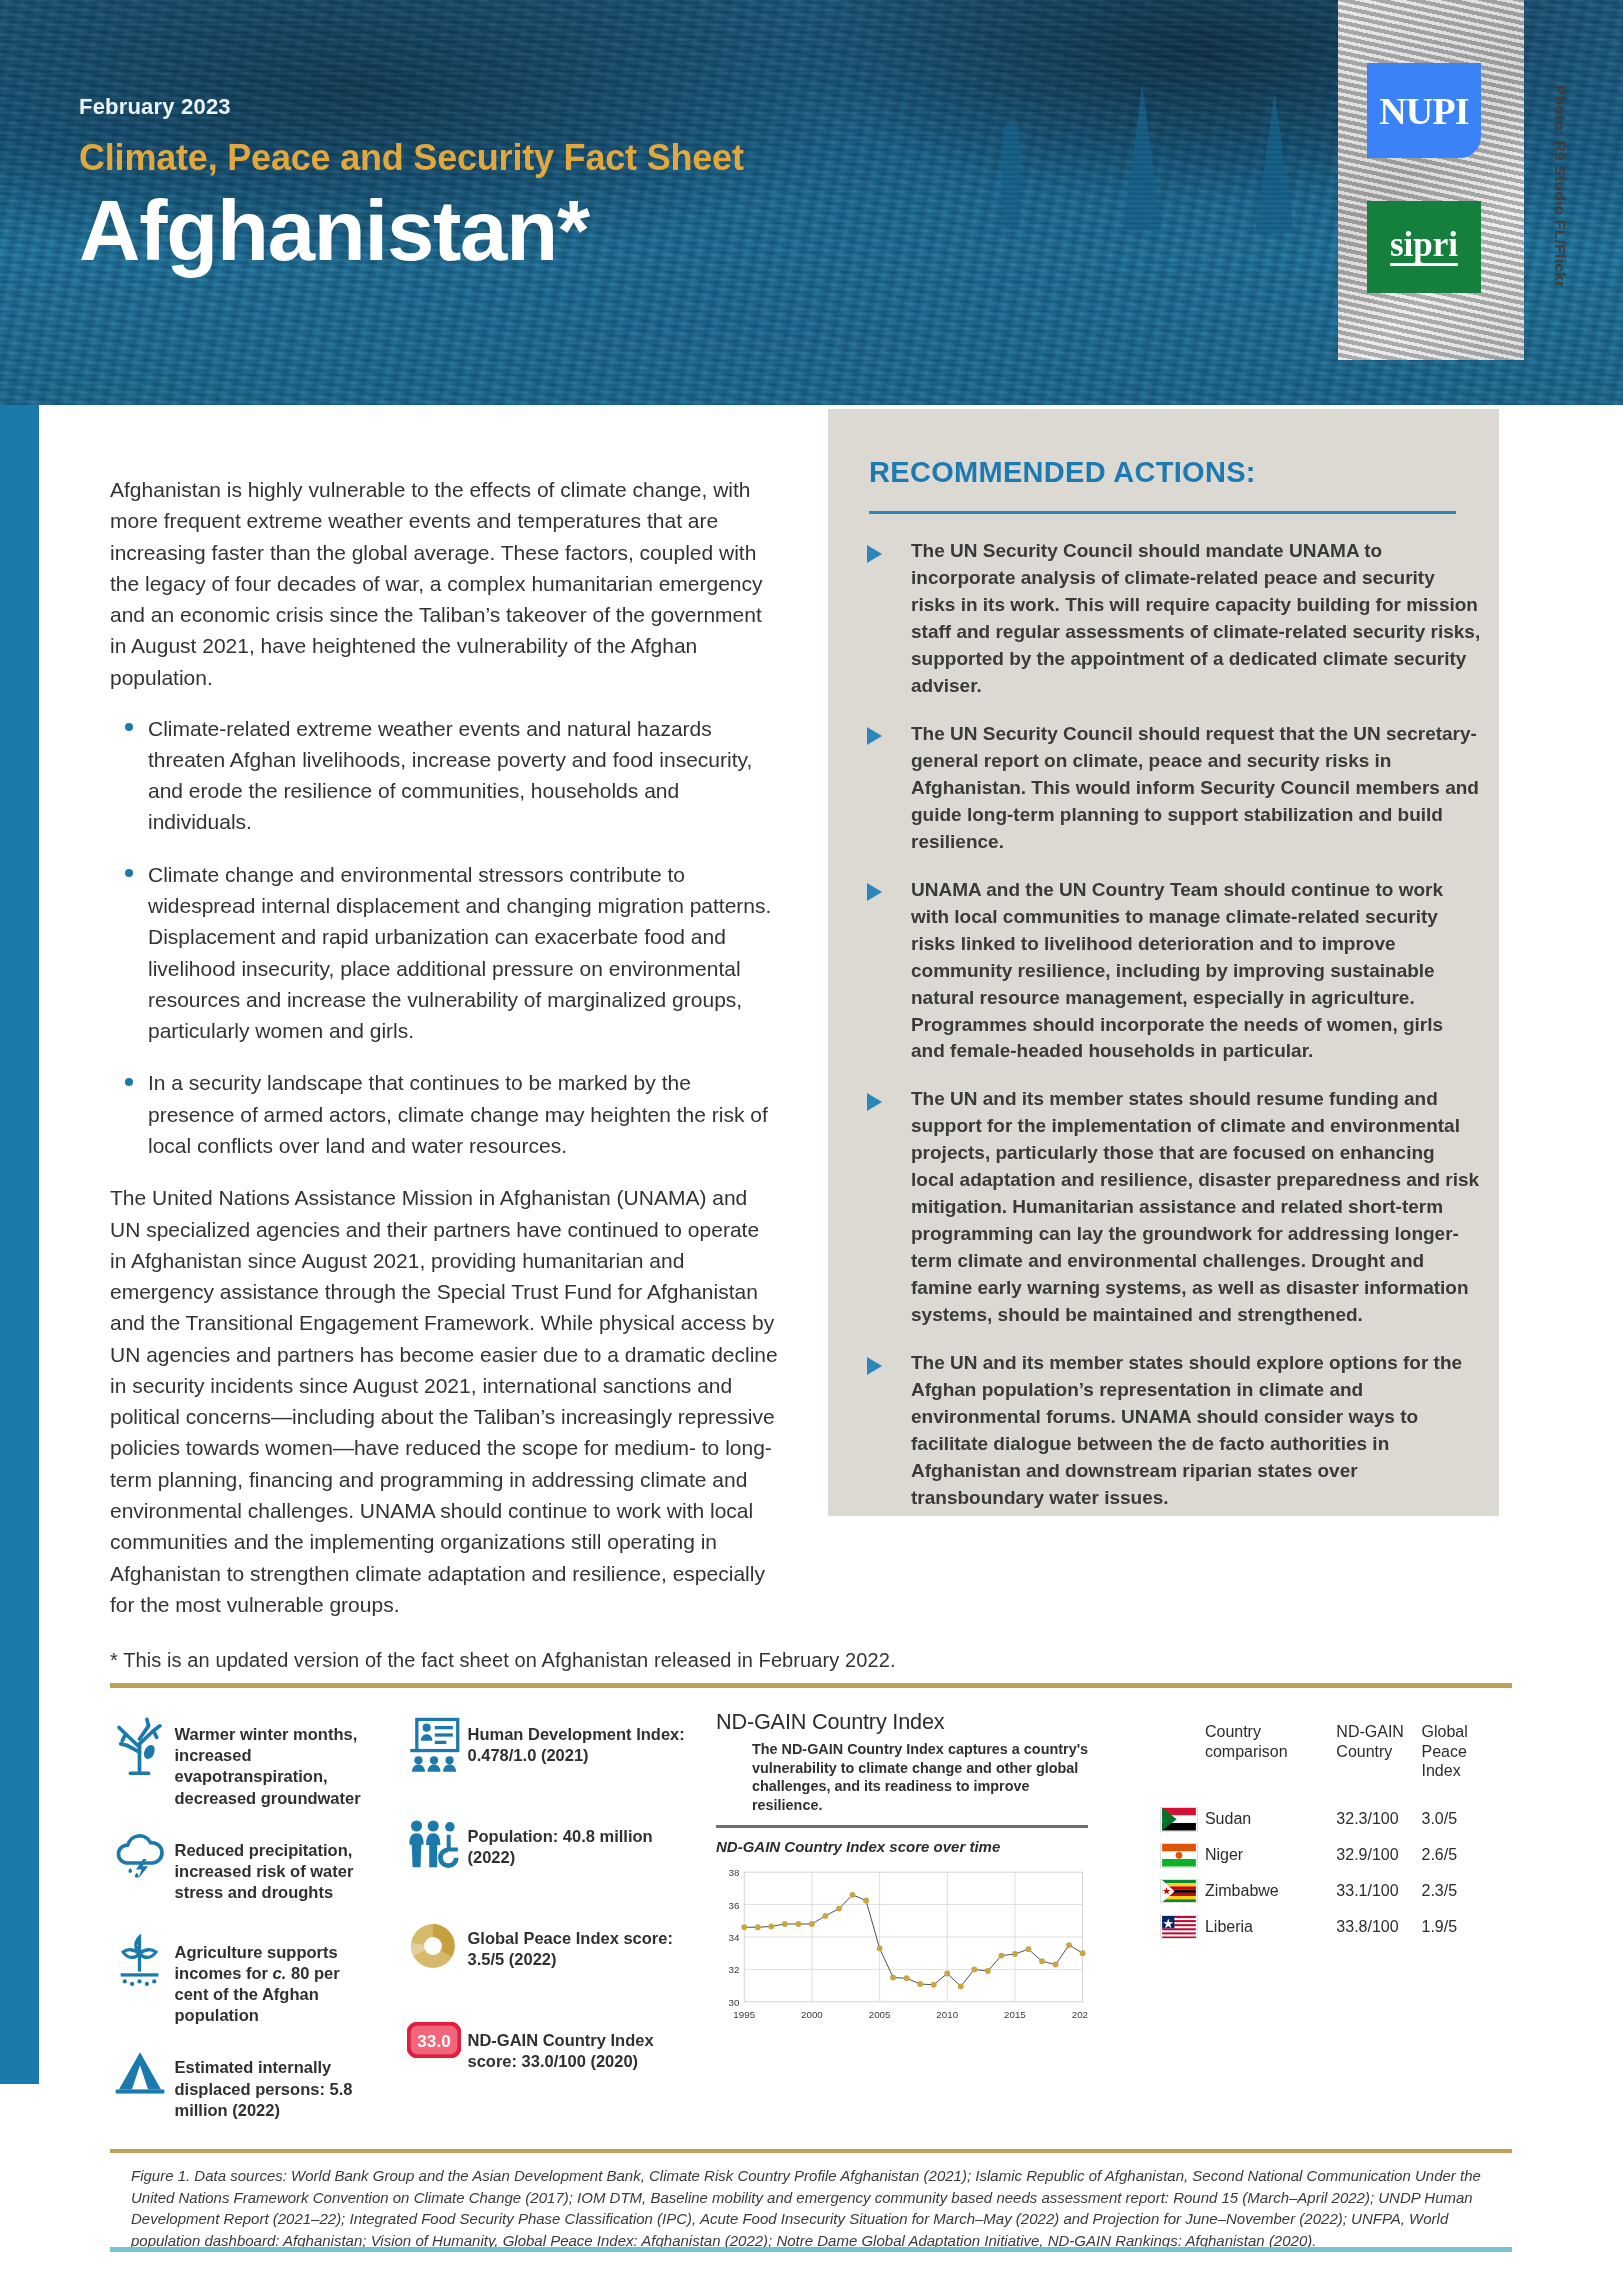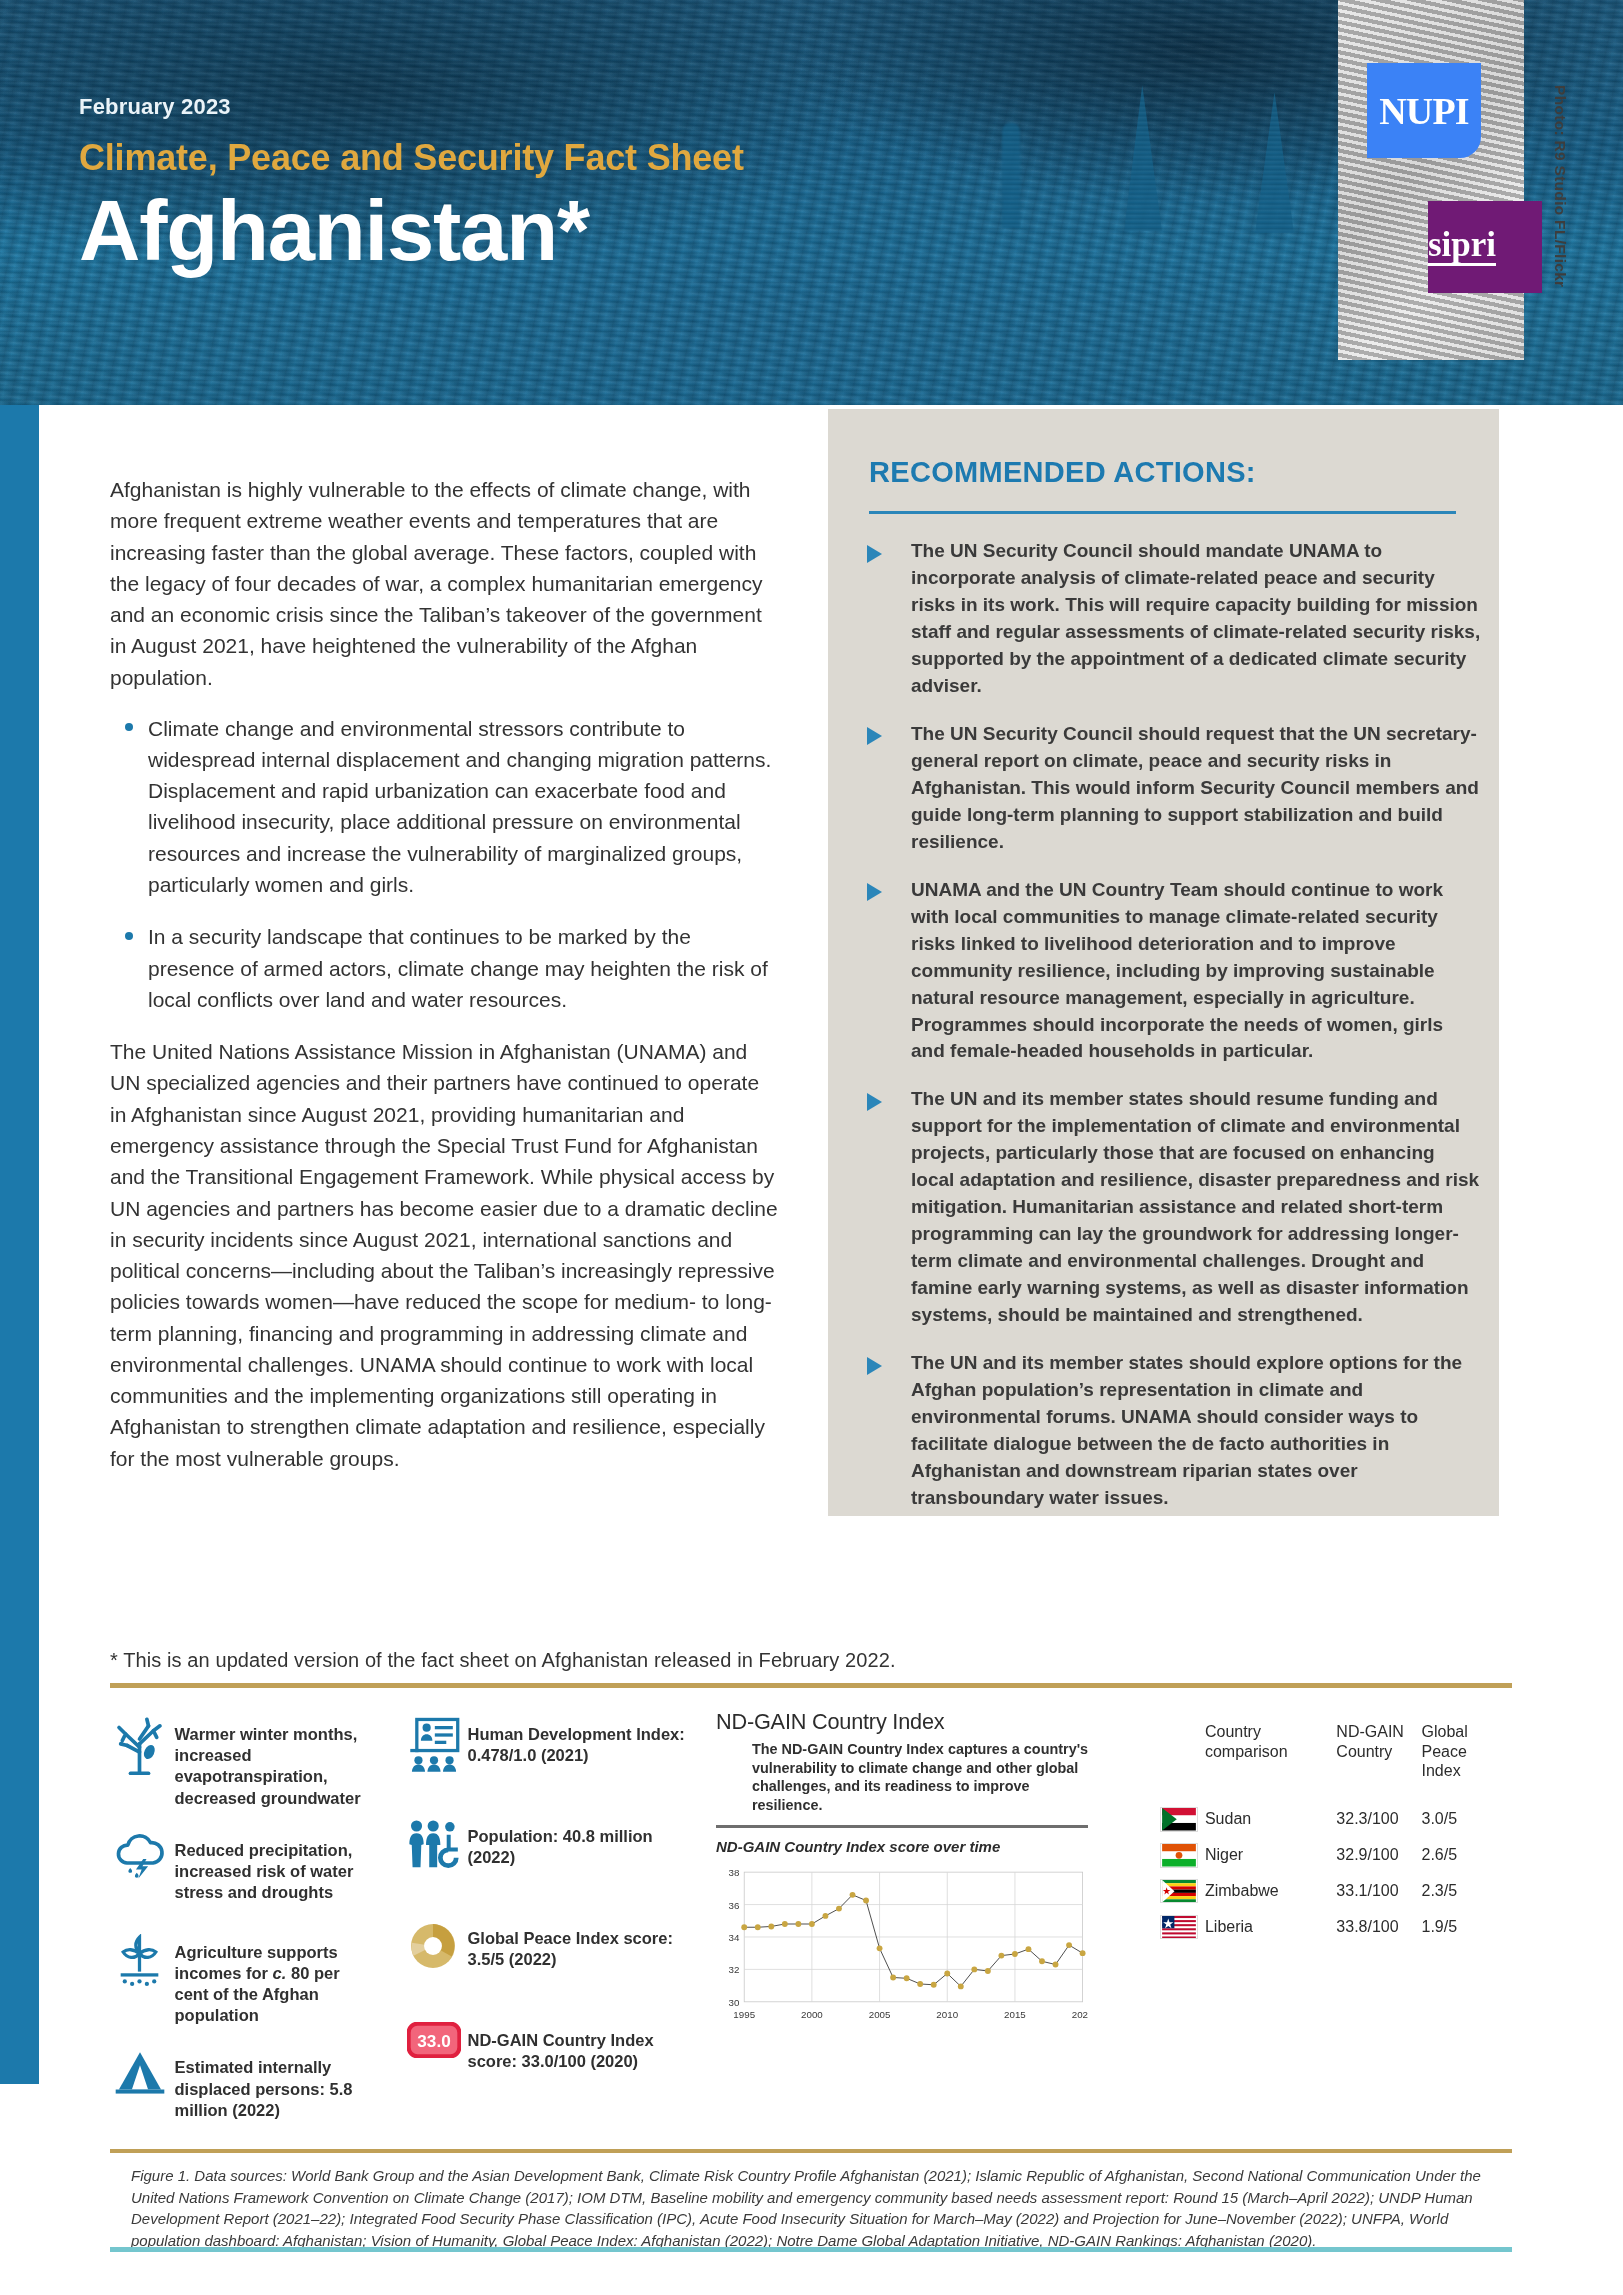--- a/index.html
+++ b/index.html
@@ -58,24 +58,24 @@
       linear-gradient(135deg,#cfcfcf,#a9a9a9 45%,#d6d6d6 70%,#b3b3b3 100%);
   }
   .logo-nupi {
     position:absolute; left: 1367px; top: 63px; width: 114px; height: 95px;
     background: #3b82f6; border-radius: 0 0 21px 0;
     color:#fff; font-family:"Liberation Serif", serif; font-weight:700;
     font-size: 38px; display:flex; align-items:center; justify-content:center;
     letter-spacing: -0.8px;
   }
   .logo-sipri {
-    position:absolute; left: 1428px; top: 201px; width: 114px; height: 92px;
-    background: #701a75; color:#fff;
+    position:absolute; left: 1367px; top: 201px; width: 114px; height: 92px;
+    background: #15803d; color:#fff;
     font-family:"Liberation Serif", serif; font-weight:700; font-size: 35px;
-    display:flex; align-items:center; justify-content:flex-start;
+    display:flex; align-items:center; justify-content:center;
   }
   .logo-sipri span { border-bottom: 3.3px solid #fff; padding-bottom: 1.6px; line-height: .95; }
   .photo-credit {
     position:absolute; left: 1551px; top: 85px;
     font-size: 15.5px; color:#3d3d3d; font-weight:600;
     writing-mode: vertical-rl; letter-spacing: 0.3px;
   }
 
   
   .rail {
@@ -187,20 +187,21 @@
 <div class="logo-sipri">
     <span>sipri</span>
   </div>
 <div class="photo-credit">Photo: R9 Studio FL/Flickr</div>
 
 <div class="rail"></div>
 
 <div class="col-left">
   <p>Afghanistan is highly vulnerable to the effects of climate change, with more frequent extreme weather events and temperatures that are increasing faster than the global average. These factors, coupled with the legacy of four decades of war, a complex humanitarian emergency and an economic crisis since the Taliban’s takeover of the government in August 2021, have heightened the vulnerability of the Afghan population.</p>
   <ul>
+    <li>Climate-related extreme weather events and natural hazards threaten Afghan livelihoods, increase poverty and food insecurity, and erode the resilience of communities, households and individuals.</li>
     <li>Climate change and environmental stressors contribute to widespread internal displacement and changing migration patterns. Displacement and rapid urbanization can exacerbate food and livelihood insecurity, place additional pressure on environmental resources and increase the vulnerability of marginalized groups, particularly women and girls.</li>
     <li>In a security landscape that continues to be marked by the presence of armed actors, climate change may heighten the risk of local conflicts over land and water resources.</li>
   </ul>
   <p>The United Nations Assistance Mission in Afghanistan (UNAMA) and UN specialized agencies and their partners have continued to operate in Afghanistan since August 2021, providing humanitarian and emergency assistance through the Special Trust Fund for Afghanistan and the Transitional Engagement Framework. While physical access by UN agencies and partners has become easier due to a dramatic decline in security incidents since August 2021, international sanctions and political concerns—including about the Taliban’s increasingly repressive policies towards women—have reduced the scope for medium- to long-term planning, financing and programming in addressing climate and environmental challenges. UNAMA should continue to work with local communities and the implementing organizations still operating in Afghanistan to strengthen climate adaptation and resilience, especially for the most vulnerable groups.</p>
 </div>
 
 <div class="panel"></div>
 <div class="panel-h">RECOMMENDED ACTIONS:</div>
 <div class="panel-rule"></div>
 <div class="acts">

